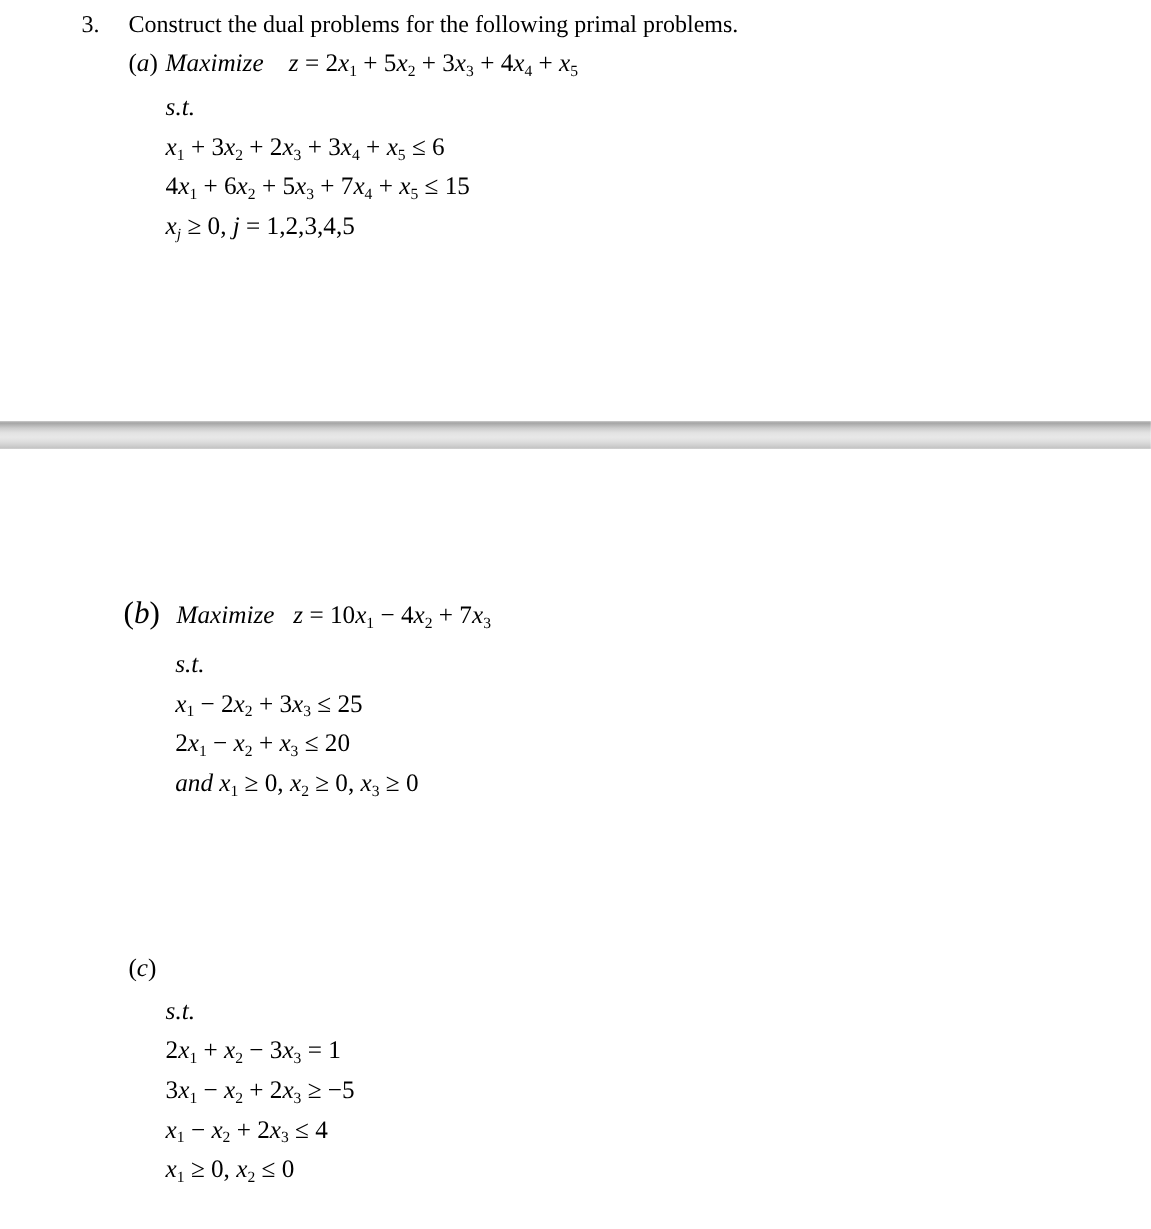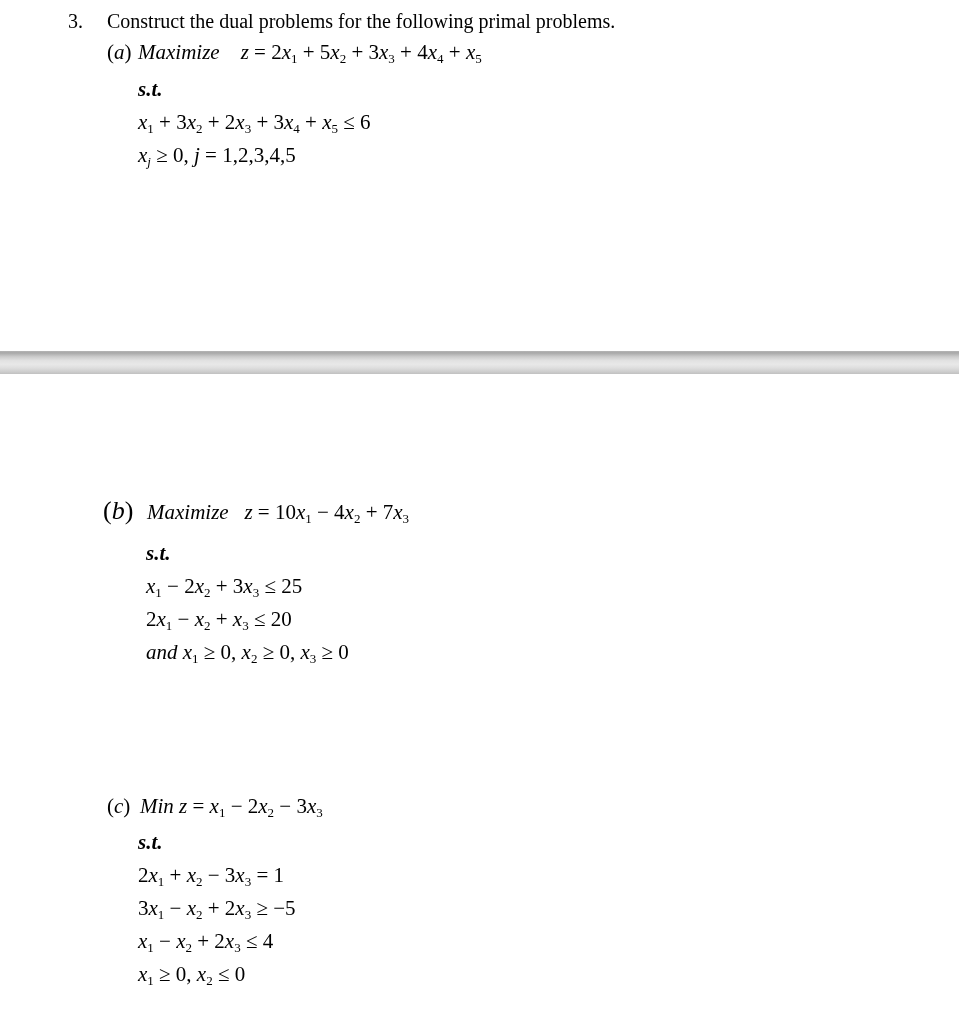--- a/index.html
+++ b/index.html
@@ -44,21 +44,21 @@
   .part-2 .plabel { width: 33px; }
 
   .part-0 .body { padding-left: 31px; }
   .part-1 .body { padding-left: 43px; }
   .part-2 .body { padding-left: 31px; }
 
   .part-0 .st { margin-top: 4px; }
   .part-1 .st { margin-top: 10px; }
   .part-2 .st { margin-top: 3px; }
 
-  .st { font-weight: bold; font-style: italic; }
+  .st { font-weight: normal; font-style: italic; }
 
   sub {
     font-size: 13px;
     line-height: 0;
     vertical-align: -4px;
   }
   i { font-style: italic; }
 </style>
 </head>
 <body>
@@ -73,20 +73,21 @@
   <div>
       <div class="part part-0">
     <div class="line head">
       <span class="plabel">(<i>a</i>)</span>
       <span><i>Maximize</i>    <i>z</i> = 2<i>x</i><sub>1</sub> + 5<i>x</i><sub>2</sub> + 3<i>x</i><sub>3</sub> + 4<i>x</i><sub>4</sub> + <i>x</i><sub>5</sub></span>
     </div>
     <div class="body">
       <div class="line st">s.t.</div>
       <div>
             <div class="line constraint"><i>x</i><sub>1</sub> + 3<i>x</i><sub>2</sub> + 2<i>x</i><sub>3</sub> + 3<i>x</i><sub>4</sub> + <i>x</i><sub>5</sub> ≤ 6</div>
+            <div class="line constraint">4<i>x</i><sub>1</sub> + 6<i>x</i><sub>2</sub> + 5<i>x</i><sub>3</sub> + 7<i>x</i><sub>4</sub> + <i>x</i><sub>5</sub> ≤ 15</div>
             <div class="line constraint"><i>x</i><sub><i>j</i></sub> ≥ 0, <i>j</i> = 1,2,3,4,5</div>
           </div>
     </div>
   </div>
       <div class="part part-1">
     <div class="line head">
       <span class="plabel">(<i>b</i>)</span>
       <span><i>Maximize</i>   <i>z</i> = 10<i>x</i><sub>1</sub> − 4<i>x</i><sub>2</sub> + 7<i>x</i><sub>3</sub></span>
     </div>
     <div class="body">
@@ -94,21 +95,20 @@
       <div>
             <div class="line constraint"><i>x</i><sub>1</sub> − 2<i>x</i><sub>2</sub> + 3<i>x</i><sub>3</sub> ≤ 25</div>
             <div class="line constraint">2<i>x</i><sub>1</sub> − <i>x</i><sub>2</sub> + <i>x</i><sub>3</sub> ≤ 20</div>
             <div class="line constraint"><i>and</i> <i>x</i><sub>1</sub> ≥ 0, <i>x</i><sub>2</sub> ≥ 0, <i>x</i><sub>3</sub> ≥ 0</div>
           </div>
     </div>
   </div>
       <div class="part part-2">
     <div class="line head">
       <span class="plabel">(<i>c</i>)</span>
-      <span><i>Min</i> <i>z</i> = <i>x</i><sub>1</sub> − 2<i>x</i><sub>2</sub> − 3<i>x</i><sub>3</sub></span>
     </div>
     <div class="body">
       <div class="line st">s.t.</div>
       <div>
             <div class="line constraint">2<i>x</i><sub>1</sub> + <i>x</i><sub>2</sub> − 3<i>x</i><sub>3</sub> = 1</div>
             <div class="line constraint">3<i>x</i><sub>1</sub> − <i>x</i><sub>2</sub> + 2<i>x</i><sub>3</sub> ≥ −5</div>
             <div class="line constraint"><i>x</i><sub>1</sub> − <i>x</i><sub>2</sub> + 2<i>x</i><sub>3</sub> ≤ 4</div>
             <div class="line constraint"><i>x</i><sub>1</sub> ≥ 0, <i>x</i><sub>2</sub> ≤ 0</div>
           </div>
     </div>

